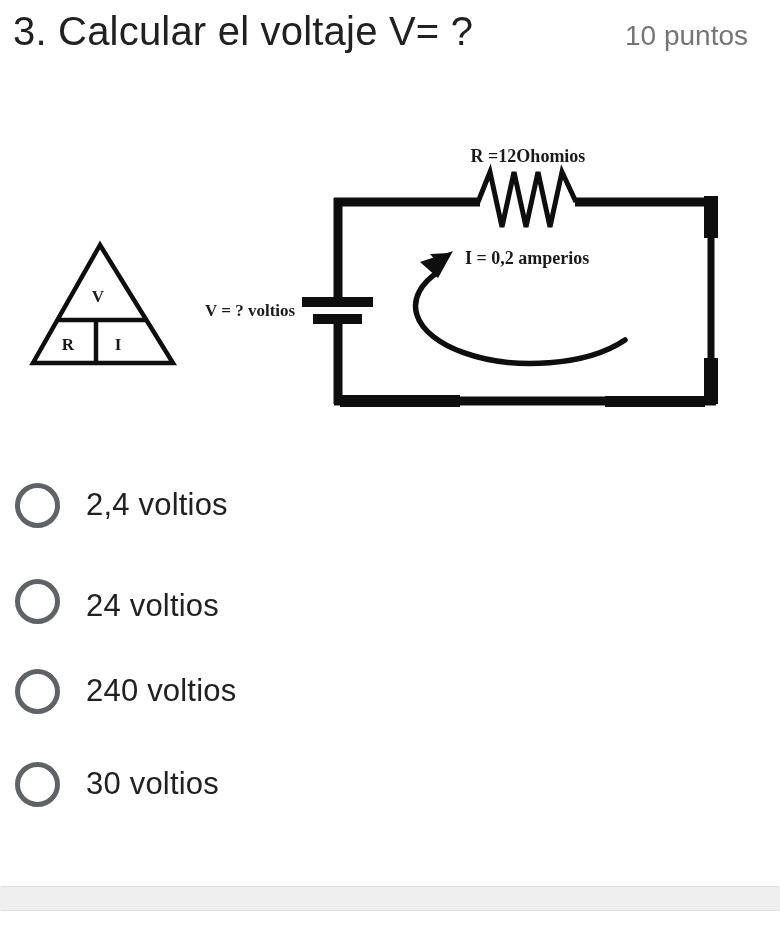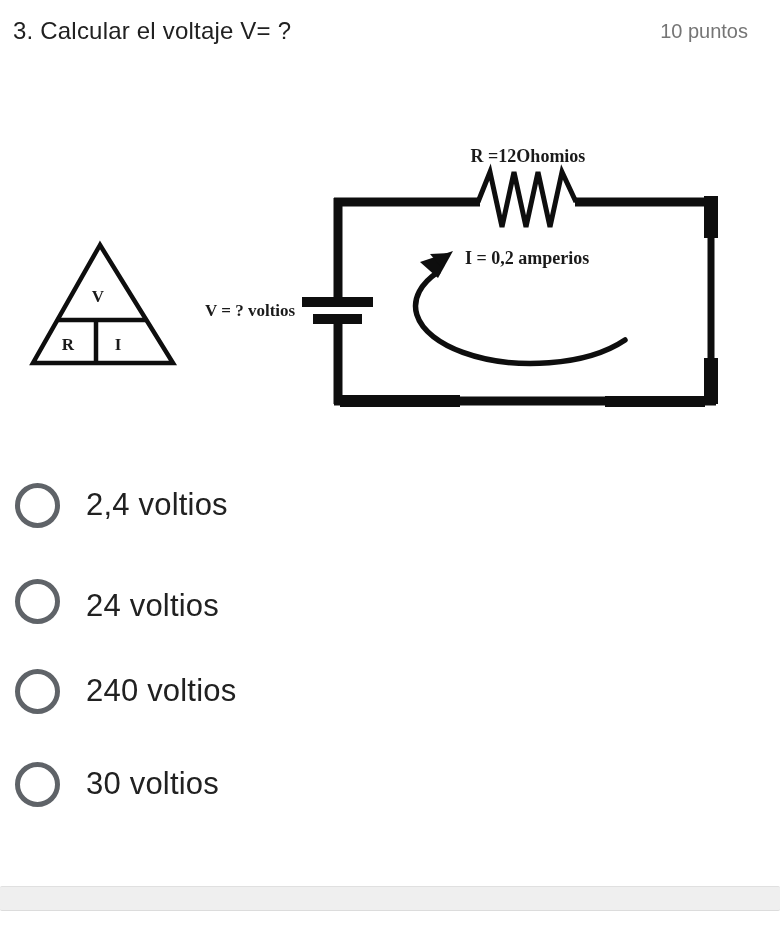--- a/index.html
+++ b/index.html
@@ -14,31 +14,31 @@
   }
   .question-header {
     position: absolute;
     top: 0; left: 0; right: 0;
     height: 60px;
   }
   .question-title {
     position: absolute;
     left: 13px;
     top: 12px;
-    font-size: 24px;
+    font-size: 40px;
     line-height: 38px;
     color: #212121;
     font-weight: 400;
     letter-spacing: 0.2px;
   }
   .question-points {
     position: absolute;
     right: 32px;
     top: 20px;
-    font-size: 20px;
+    font-size: 28px;
     color: #757575;
     font-weight: 400;
   }
   .figure-wrap {
     position: absolute;
     left: 10px;
     top: 130px;
     width: 760px;
     height: 290px;
   }

